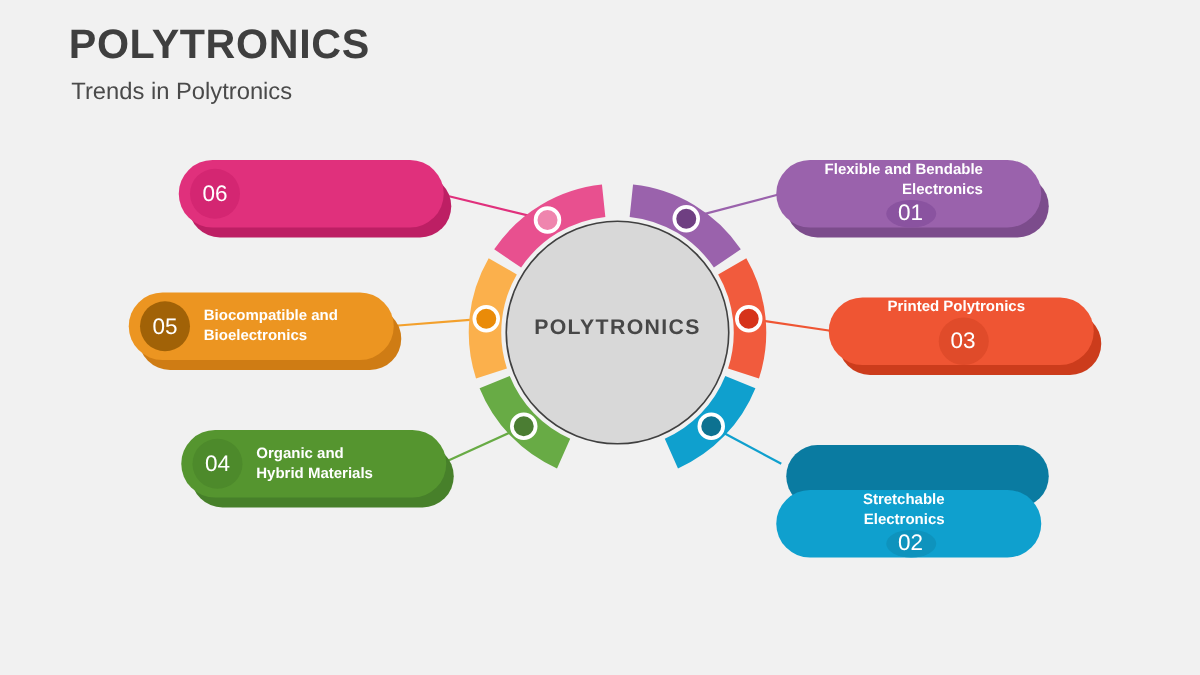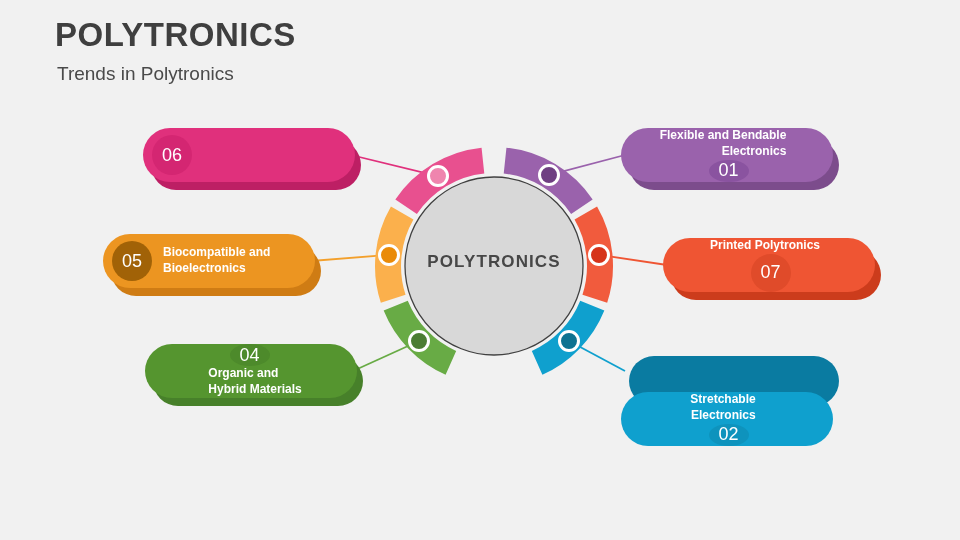--- a/index.html
+++ b/index.html
@@ -172,33 +172,33 @@
           <div class="pill-shadow" style="background: rgb(124, 76, 140);"></div>
           <div class="pill right-badge" style="background: rgb(154, 98, 172);">
             <div class="pill-text">Flexible and Bendable<br>Electronics</div>
             <div class="badge" style="background: rgb(138, 83, 160);">01</div>
           </div>
         </div>
         <div class="pill-wrap" style="left: 648px; top: 238px;">
           <div class="pill-shadow" style="background: rgb(204, 60, 28);"></div>
           <div class="pill right-badge" style="background: rgb(239, 85, 51);">
             <div class="pill-text">Printed Polytronics</div>
-            <div class="badge" style="background: rgb(224, 75, 42);">07</div>
+            <div class="badge" style="background: rgb(224, 75, 42);">03</div>
           </div>
         </div>
         <div class="pill-wrap" style="left: 606px; top: 344px;">
           <div class="pill-shadow" style="background: rgb(10, 123, 161);"></div>
           <div class="pill right-badge" style="background: rgb(15, 160, 206); margin-top: 48px;">
             <div class="pill-text">Stretchable<br>Electronics</div>
             <div class="badge" style="background: rgb(14, 147, 189);">02</div>
           </div>
         </div>
         <div class="pill-wrap" style="left: 130px; top: 344px;">
           <div class="pill-shadow" style="background: rgb(71, 128, 42);"></div>
-          <div class="pill left-badge" style="background: rgb(85, 149, 47); flex-direction: column;">
+          <div class="pill left-badge" style="background: rgb(85, 149, 47);">
             <div class="badge" style="background: rgb(77, 138, 43);">04</div>
             <div class="pill-text">Organic and<br>Hybrid Materials</div>
           </div>
         </div>
         <div class="pill-wrap" style="left: 88px; top: 234px;">
           <div class="pill-shadow" style="background: rgb(207, 124, 20);"></div>
           <div class="pill left-badge" style="background: rgb(236, 149, 33);">
             <div class="badge" style="background: #a16207;">05</div>
             <div class="pill-text">Biocompatible and<br>Bioelectronics</div>
           </div>

